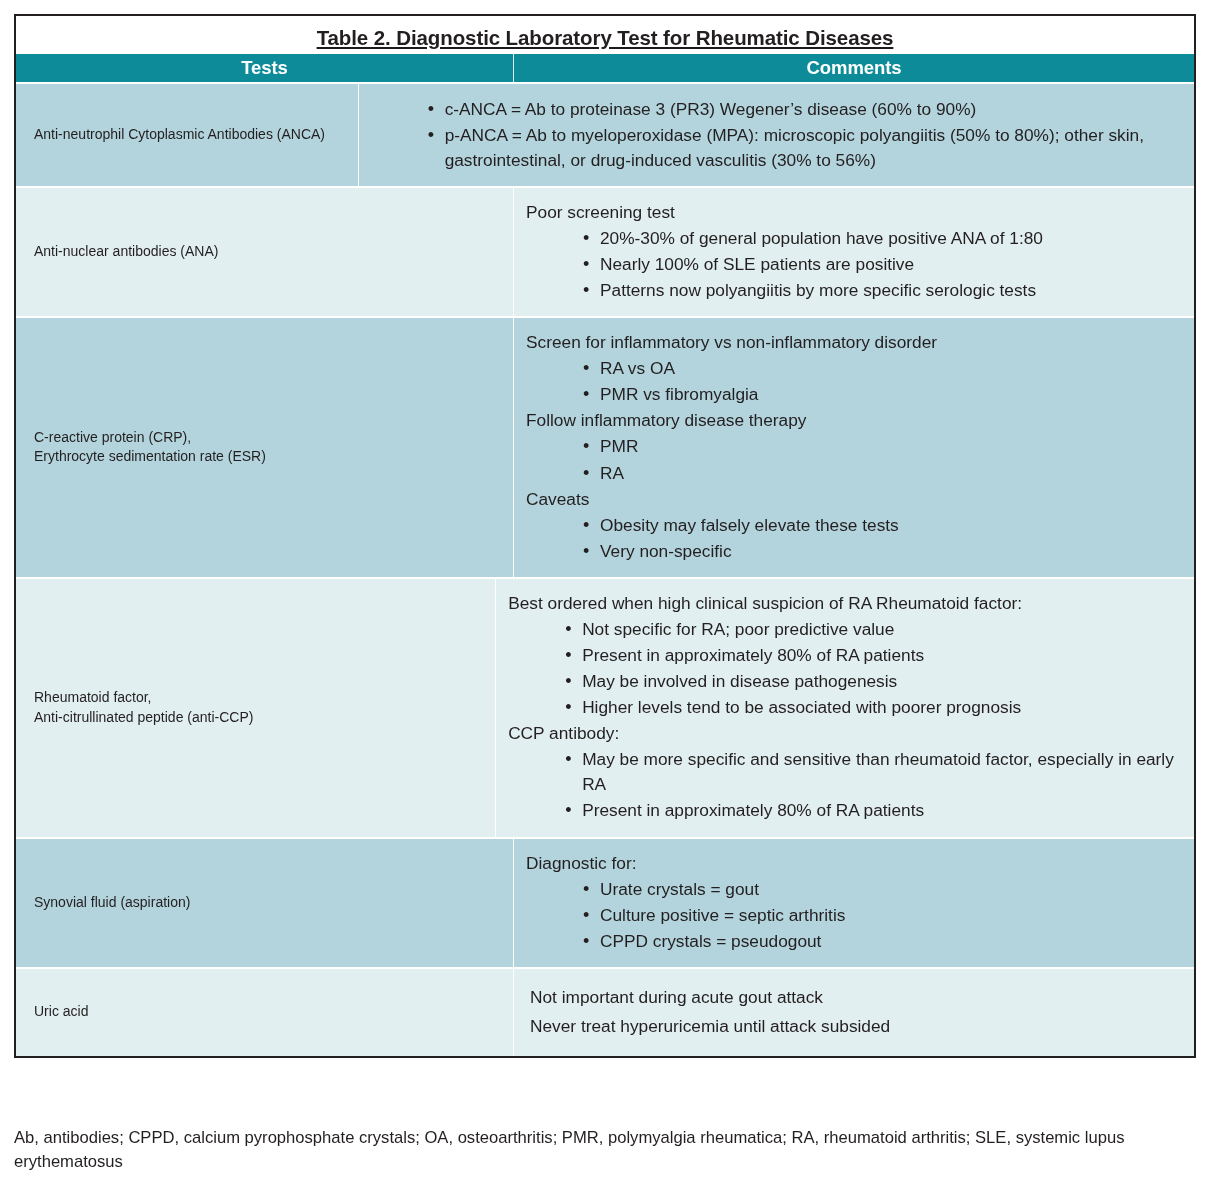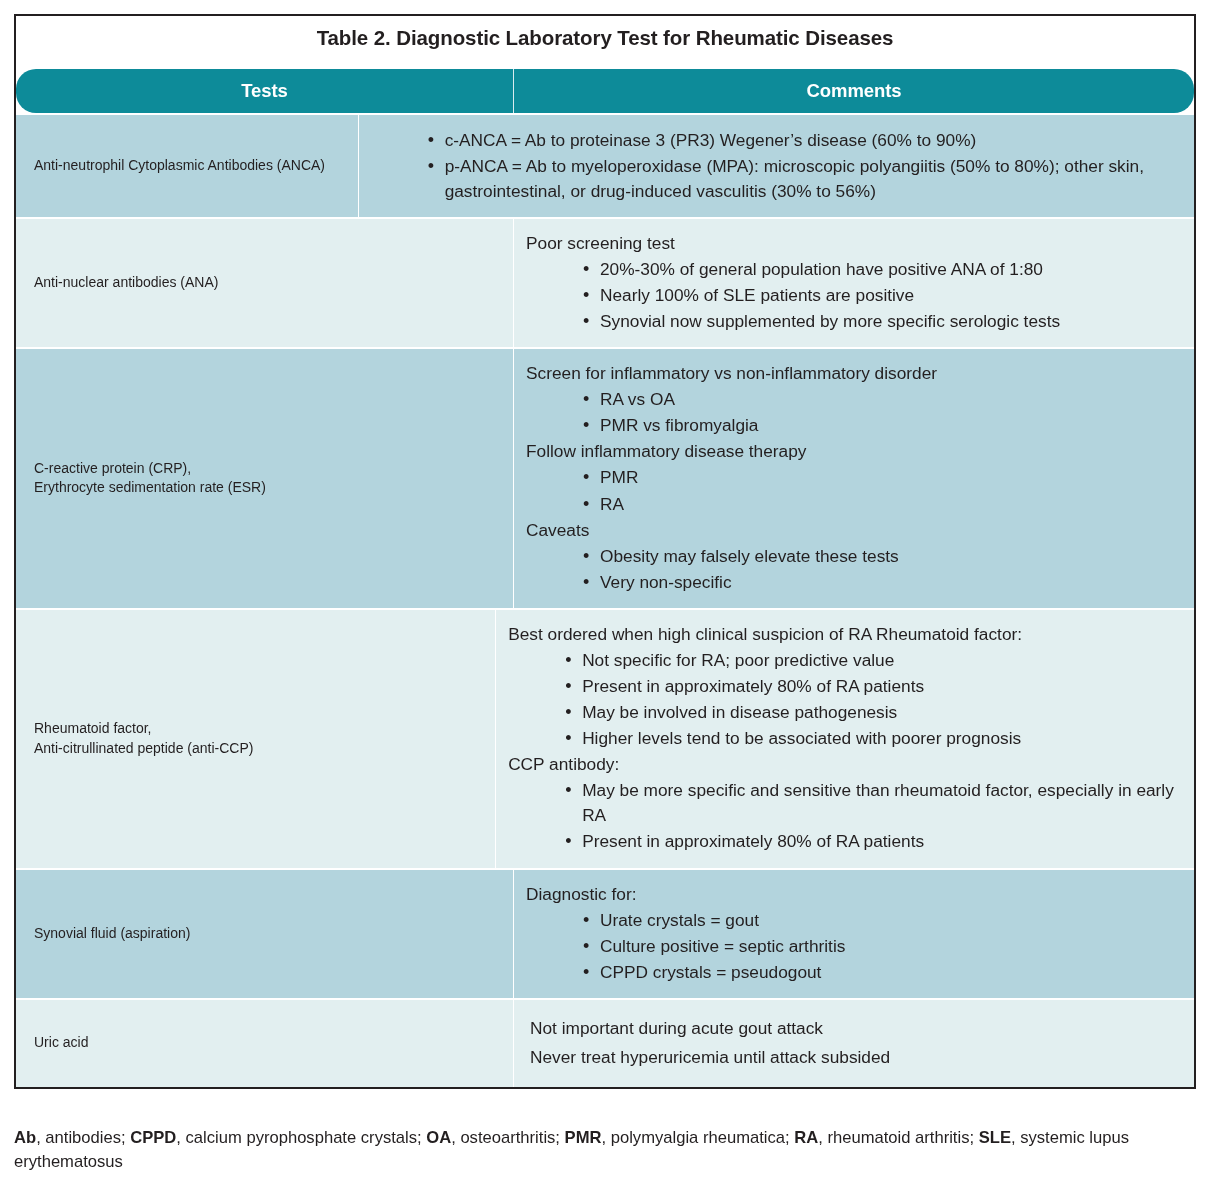--- a/index.html
+++ b/index.html
@@ -31,36 +31,36 @@
     width: 1182px;
     border: 2px solid #231f20;
     box-sizing: border-box;
     background: #ffffff;
   }
 
   
   .title-band {
     background: #ffffff;
     text-align: center;
-    padding: 10px 6px 19px 6px;
+    padding: 10px 6px 4px 6px;
+    text-decoration: underline;
   }
   .title-band .title-text {
     font-size: 20.5px;
     font-weight: bold;
     letter-spacing: -0.1px;
     color: #231f20;
     line-height: 1.15;
   }
 
   
   .header-row {
     display: flex;
     background: #0d8b99;
-    height: 44px;
-    border-radius: 20px;
+    height: 28px;
   }
   .header-cell {
     display: flex;
     align-items: center;
     justify-content: center;
     color: #ffffff;
     font-weight: bold;
     font-size: 18.5px;
     letter-spacing: -0.1px;
     box-sizing: border-box;
@@ -135,21 +135,21 @@
   
   .footnote {
     position: absolute;
     left: 14px;
     top: 1126px;
     width: 1182px;
     font-size: 16.6px;
     line-height: 1.42;
     color: #231f20;
   }
-  .footnote b { font-weight: bold; }
+  .footnote b { font-weight: normal; }
 </style>
 </head>
 <body>
 
 <div id="page">
 
   <div class="table-frame">
 
     <div class="title-band">
       <div class="title-text">Table 2. Diagnostic Laboratory Test for Rheumatic Diseases</div>
@@ -181,21 +181,21 @@
             <div>
               <div>Anti-nuclear antibodies (ANA)</div>
             </div>
           </div>
           <div class="cell-comments">
             <div class="block">
               <div class="lead-line">Poor screening test</div>
               <ul class="bullets">
                 <li>20%-30% of general population have positive ANA of 1:80</li>
                 <li>Nearly 100% of SLE patients are positive</li>
-                <li>Synovial now supplemented by more specific serologic tests</li>
+                <li>Patterns now polyangiitis by more specific serologic tests</li>
               </ul>
             </div>
           </div>
         </div>
         <div class="data-row shade-dark">
           <div class="cell-tests">
             <div>
               <div>C-reactive protein (CRP),</div>
               <div>Erythrocyte sedimentation rate (ESR)</div>
             </div>

